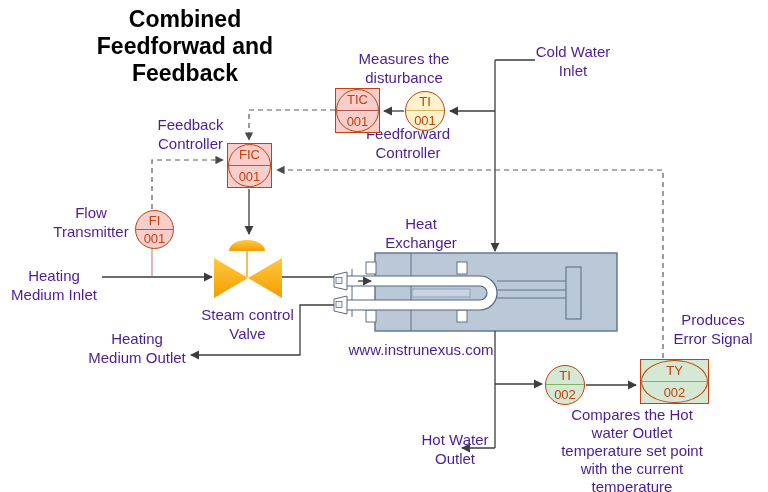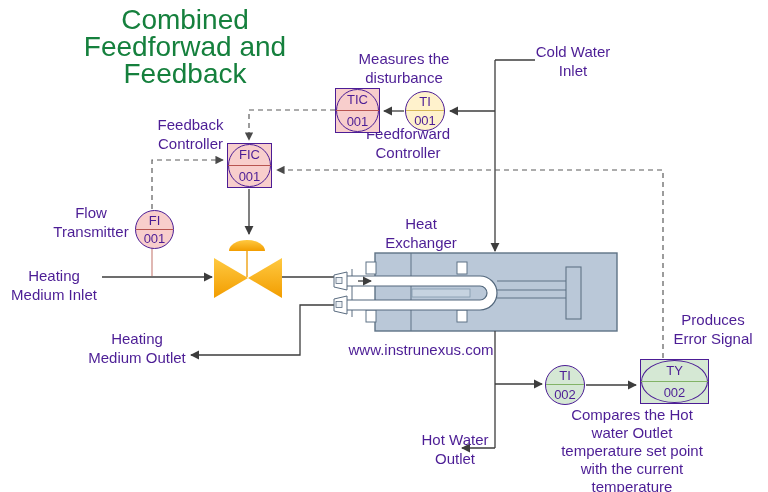--- a/index.html
+++ b/index.html
@@ -1,22 +1,22 @@
 <!DOCTYPE html>
 <html><head>
 <meta charset="utf-8">
 <style>
   html,body{margin:0;padding:0;background:#fff;}
   #stage{position:relative;width:768px;height:492px;background:#fff;overflow:hidden;
          font-family:"Liberation Sans", sans-serif;color:#1a1a1a;}
   #diagram-svg{position:absolute;left:0;top:0;}
   .lbl{position:absolute;white-space:pre-line;text-align:center;font-size:15px;line-height:1.27;color:#4c1d95;}
-  .lbl.title{font-size:28px;font-weight:normal;line-height:27px;color:#15803d;}
+  .lbl.title{font-size:23px;font-weight:bold;line-height:27px;color:#000000;}
   .lbl.small-lh{line-height:18px;}
-  .inst{position:absolute;box-sizing:border-box;font-size:13px;color:#4c1d95;}
+  .inst{position:absolute;box-sizing:border-box;font-size:13px;color:#c2410c;}
   .inst .half{position:absolute;left:0;width:100%;height:50%;display:flex;align-items:center;justify-content:center;}
   .inst .t{top:0;}
   .inst .b{top:50%;}
   .inst .mid{position:absolute;left:0;right:0;top:50%;margin-top:-1px;border-top:1px solid;}
   .inst.sq{border:1px solid;}
   .inst.sq .ring{position:absolute;inset:0;border:1px solid;border-radius:50%;box-sizing:border-box;}
   .inst.round{border:1px solid;border-radius:50%;overflow:hidden;}
   .pink{background:#F8CECC;border-color:#B85450;}
   .pink .ring,.pink .mid{border-color:#B85450;}
   .yellow{background:#FFF2CC;border-color:#D6B656;}
@@ -109,20 +109,22 @@
   <div class="lbl" style="left:523px;top:42px;width:100px;">Cold Water
 Inlet</div>
   <div class="lbl" style="left:348px;top:124px;width:120px;">Feedforward
 Controller</div>
   <div class="lbl" style="left:147px;top:115px;width:87px;">Feedback
 Controller</div>
   <div class="lbl" style="left:45px;top:203px;width:92px;">Flow
 Transmitter</div>
   <div class="lbl" style="left:5px;top:266px;width:98px;">Heating
 Medium Inlet</div>
+  <div class="lbl" style="left:194px;top:305px;width:107px;">Steam control
+Valve</div>
   <div class="lbl" style="left:86px;top:329px;width:102px;">Heating
 Medium Outlet</div>
   <div class="lbl" style="left:369px;top:214px;width:104px;">Heat
 Exchanger</div>
   <div class="lbl" style="left:346px;top:340px;width:150px;">www.instrunexus.com</div>
   <div class="lbl" style="left:666px;top:310px;width:94px;">Produces
 Error Signal</div>
   <div class="lbl" style="left:378px;top:430px;width:74px;margin-left:40px;">Hot Water
 Outlet</div>
   <div class="lbl small-lh" style="left:553px;top:406px;width:158px;">Compares the Hot

